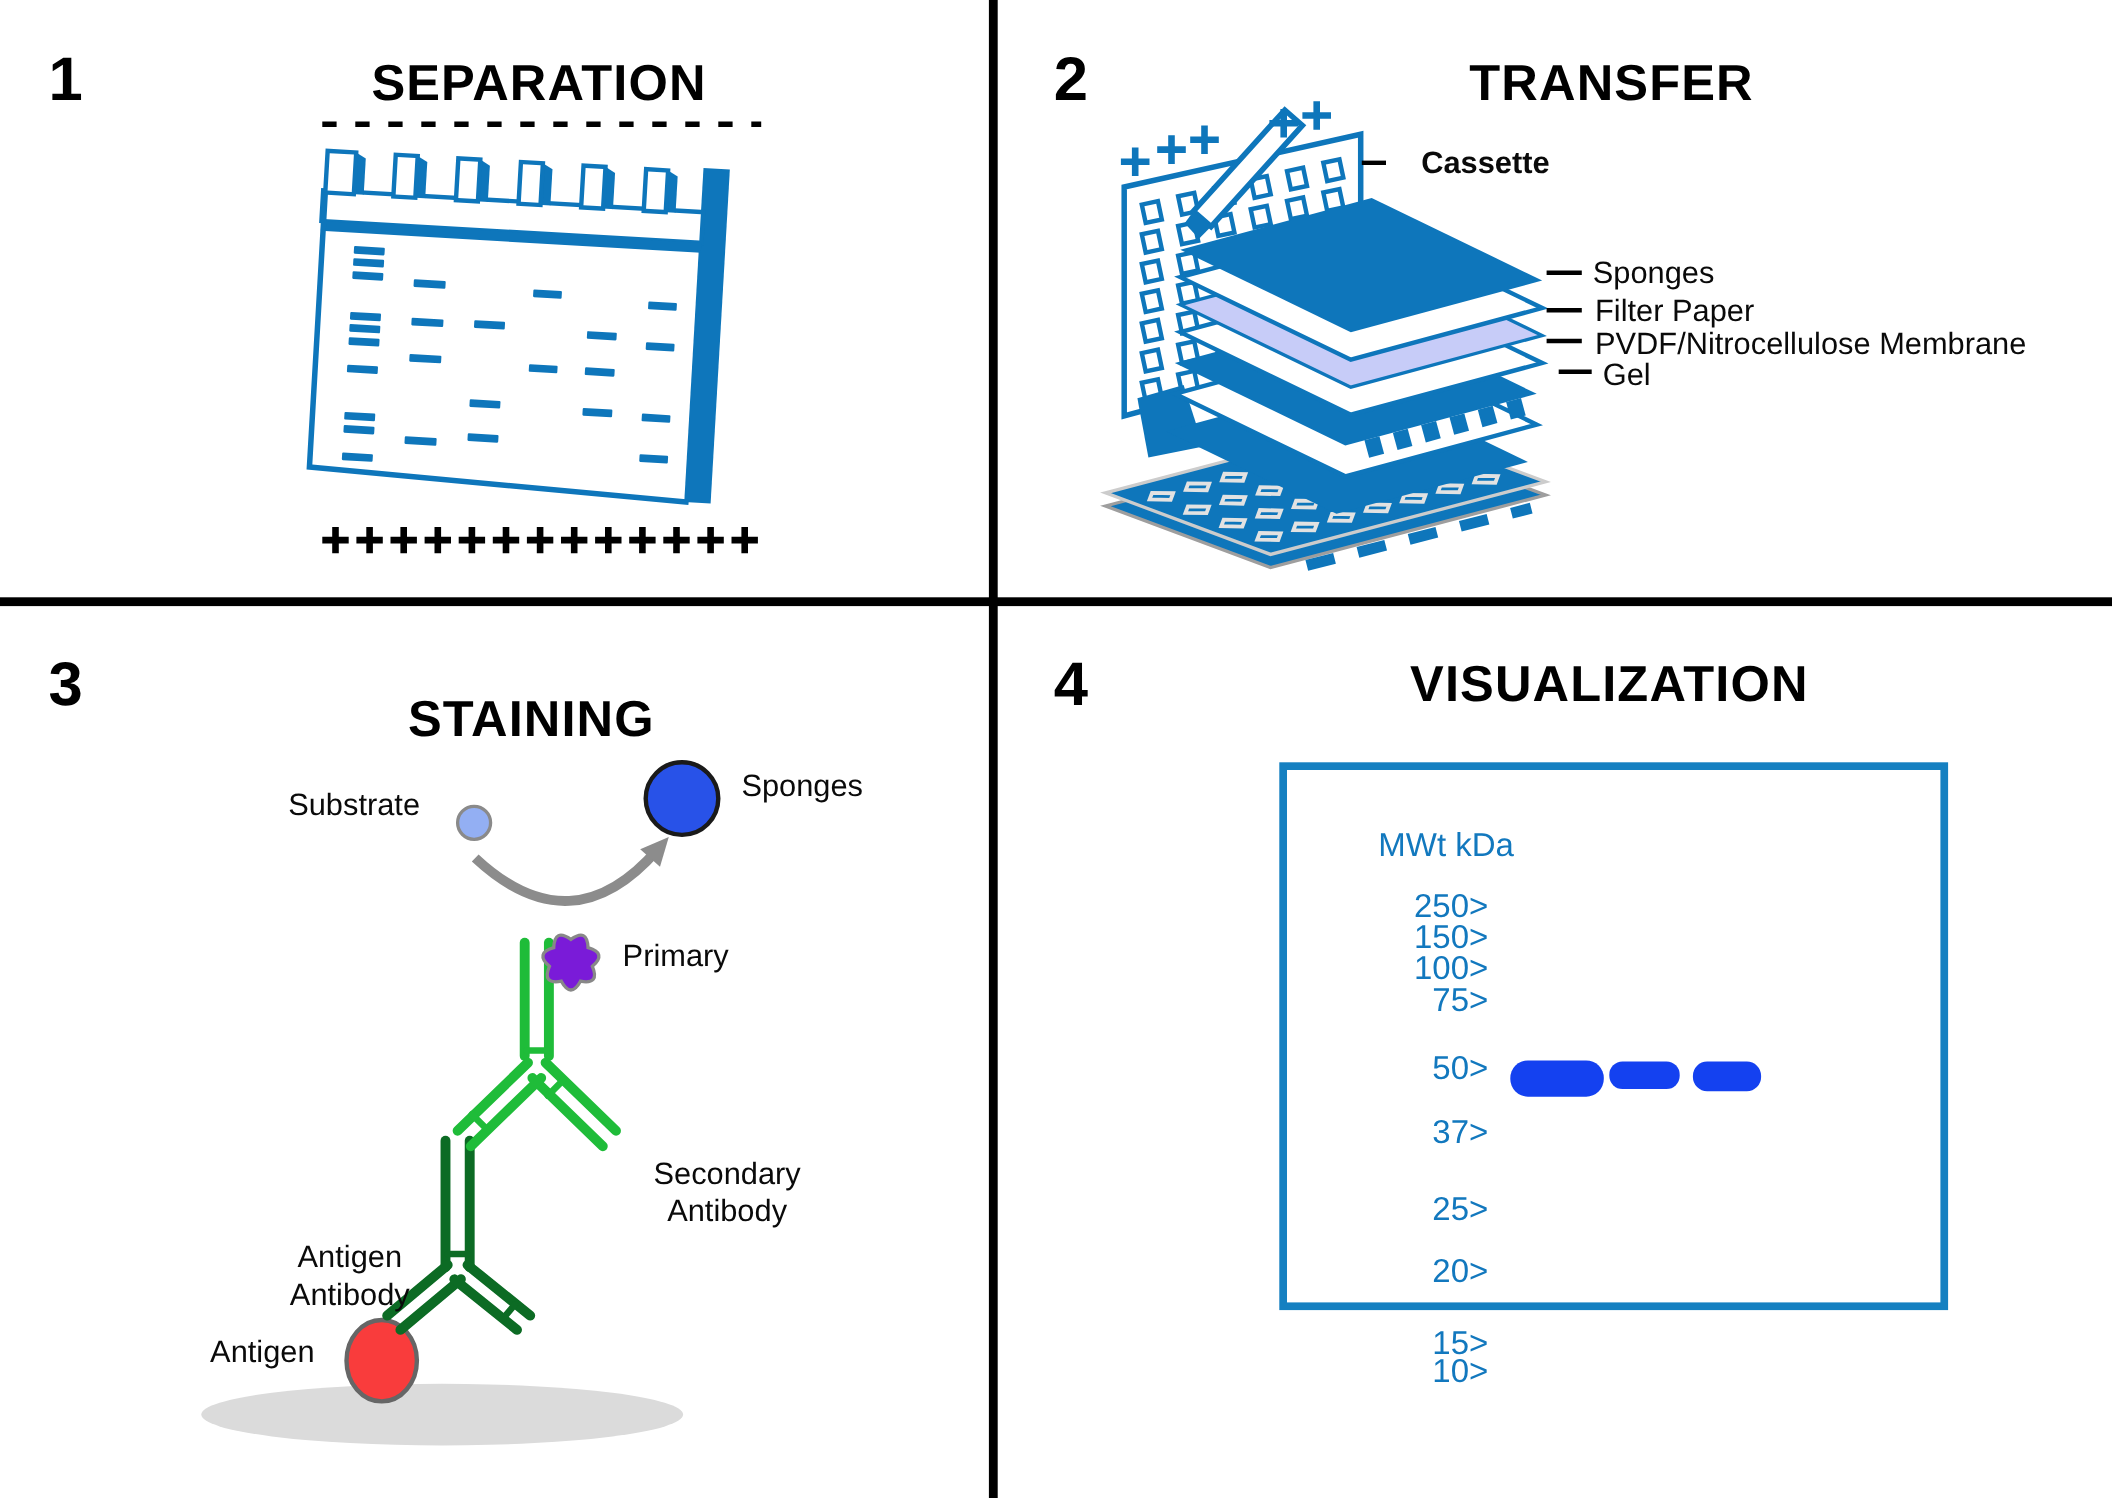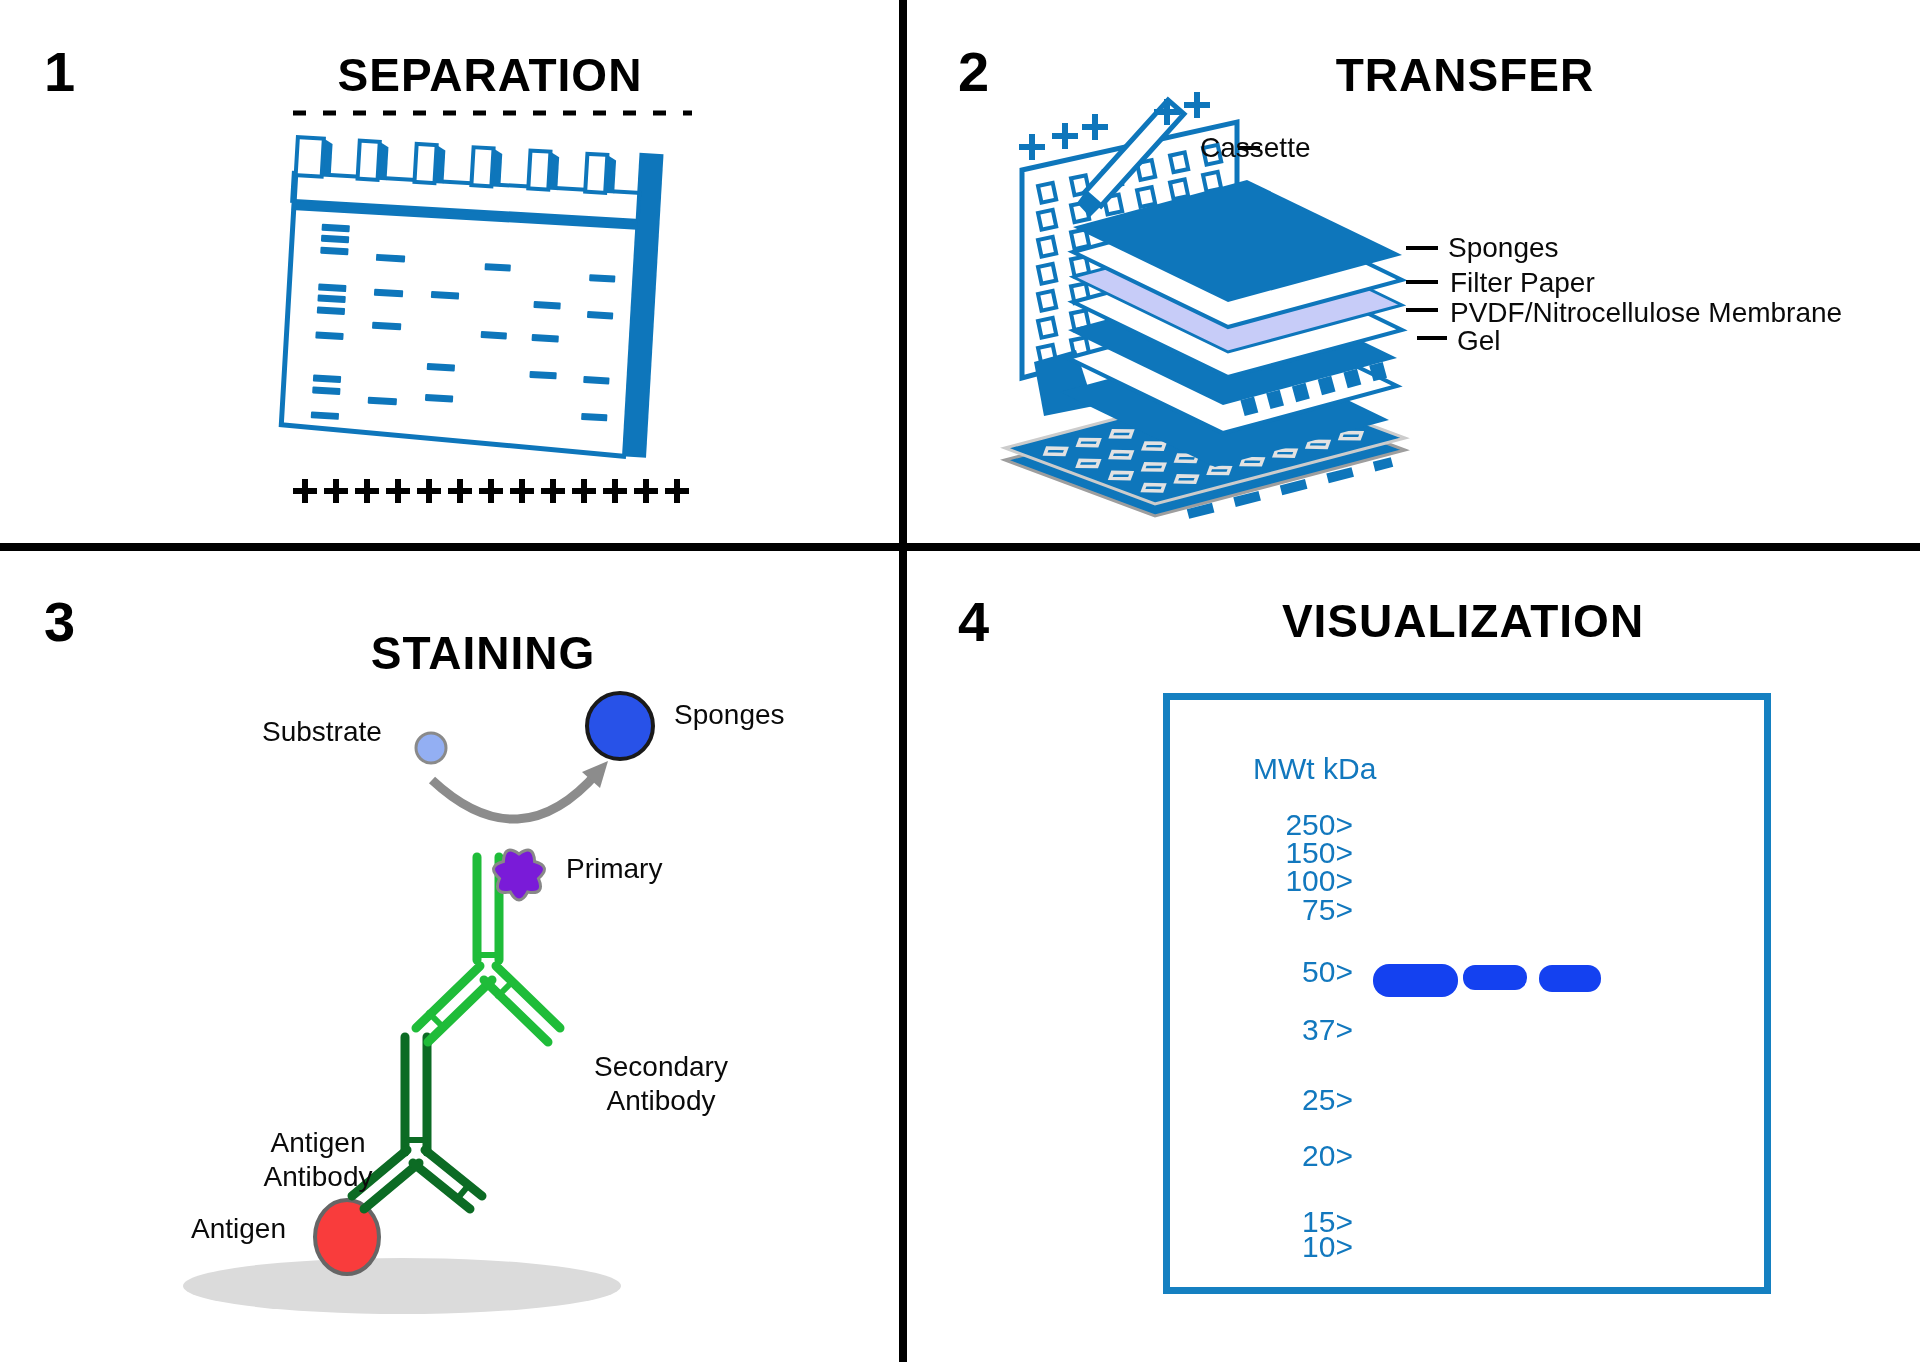--- a/index.html
+++ b/index.html
@@ -12,21 +12,21 @@
   .title{position:absolute;font-size:46px;font-weight:bold;letter-spacing:1px;line-height:1;
          transform:translateX(-50%);white-space:nowrap;}
   .lbl{position:absolute;font-size:28px;line-height:1.2;white-space:nowrap;color:#0a0a0a;}
   .lbl-c{transform:translateX(-50%);text-align:center;}
   svg{position:absolute;left:0;top:0;}
   
   .fb{fill:var(--blue);}  .sb{stroke:var(--blue);}
   .fw{fill:#ffffff;}      .fn{fill:none;}
   .fm{fill:var(--membrane);}
   
-  #blot-box{position:absolute;left:1163px;top:693px;width:608px;height:601px;
+  #blot-box{position:absolute;left:1163px;top:693px;width:608px;height:498px;
             border:7px solid var(--boxblue);box-sizing:border-box;}
   #mwt-header{position:absolute;font-size:30px;color:var(--ladder);white-space:nowrap;}
   .ladder-row{position:absolute;right:411px;font-size:30px;color:var(--ladder);
               white-space:nowrap;line-height:1;}
   .blot-band{position:absolute;background:var(--band);}
 </style>
 </head>
 <body>
 
 <div class="canvas">
@@ -264,21 +264,21 @@
       <circle cx="431" cy="748" r="15" fill="var(--substrate)" stroke="#8a8a8a" stroke-width="3"></circle>
       <circle cx="620" cy="726" r="33" fill="var(--signal)" stroke="#1a1a1a" stroke-width="4"></circle>
     </g>
   </svg>
 
   <div class="num" style="left:44px;top:44px;">1</div>
   <div class="title" style="left:490px;top:52px;">SEPARATION</div>
 
   <div class="num" style="left:958px;top:44px;">2</div>
   <div class="title" style="left:1465px;top:52px;">TRANSFER</div>
-  <div class="lbl" style="left:1200px;top:131px;">Cassette</div>
+  <div class="lbl" style="left:1292px;top:131px;font-weight:bold;">Cassette</div>
   <div class="lbl" style="left:1448px;top:231px;">Sponges</div>
   <div class="lbl" style="left:1450px;top:266px;">Filter Paper</div>
   <div class="lbl" style="left:1450px;top:296px;">PVDF/Nitrocellulose Membrane</div>
   <div class="lbl" style="left:1457px;top:324px;">Gel</div>
 
   <div class="num" style="left:44px;top:594px;">3</div>
   <div class="title" style="left:483px;top:630px;">STAINING</div>
   <div class="lbl" style="left:262px;top:715px;">Substrate</div>
   <div class="lbl" style="left:674px;top:698px;">Sponges</div>
   <div class="lbl" style="left:566px;top:852px;">Primary</div>

